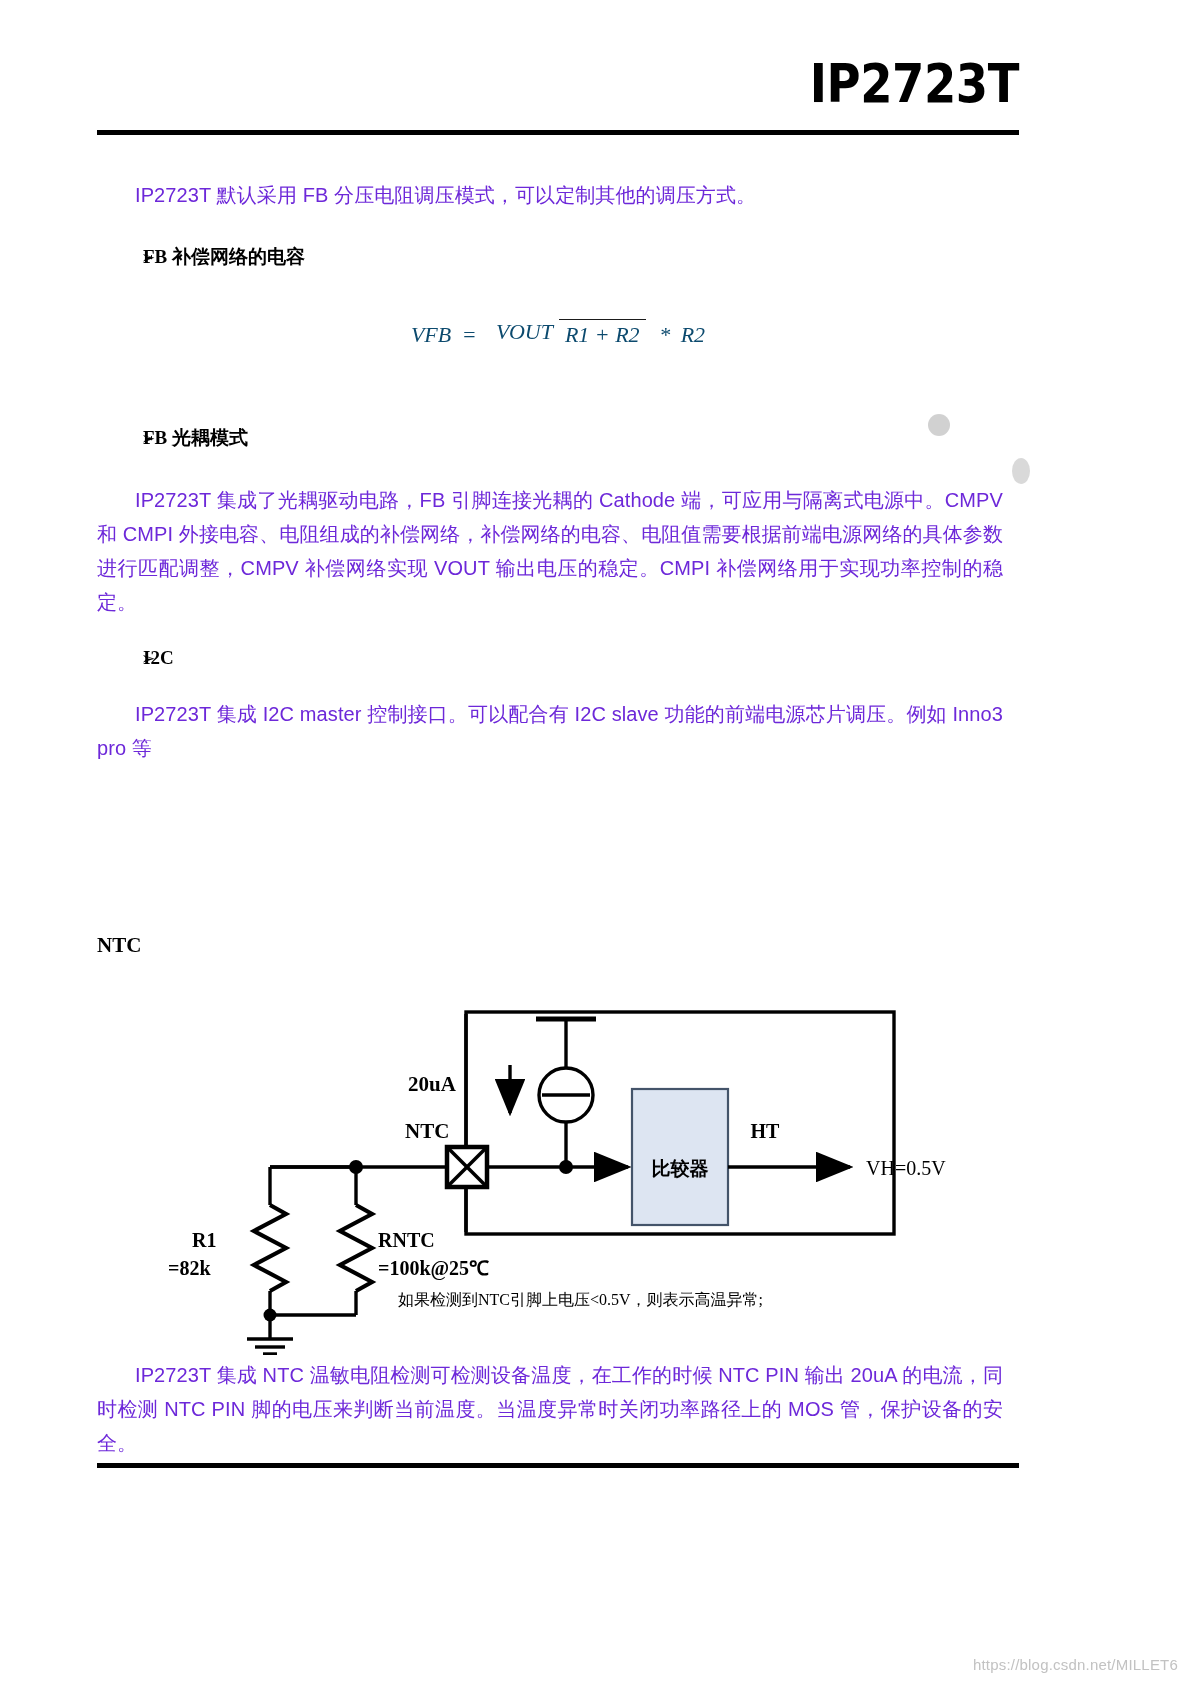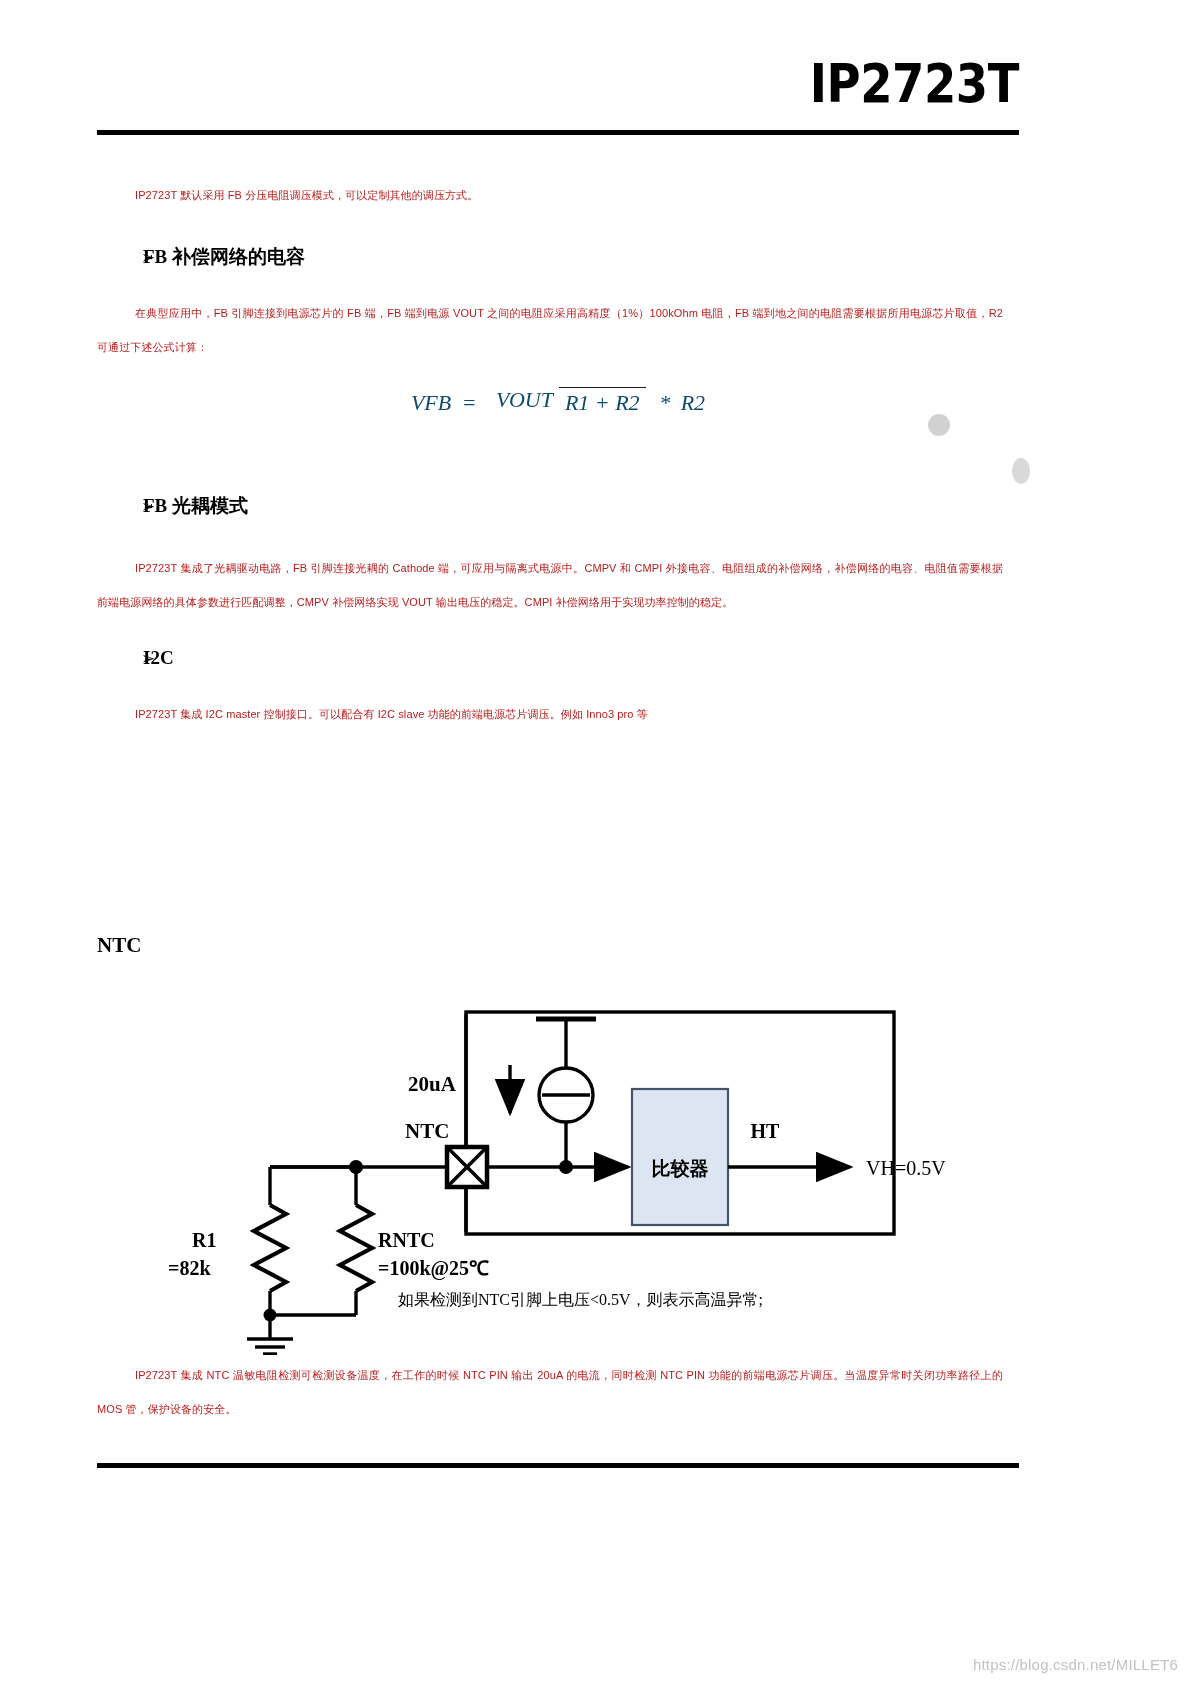--- a/index.html
+++ b/index.html
@@ -61,23 +61,23 @@
   
   .content {
     position: absolute;
     left: 97px;
     top: 178px;
     width: 922px;
   }
   p.body {
     margin: 0 16px 0 0;
     font-family: "Liberation Sans", sans-serif;
-    font-size: 11px;
+    font-size: 20px;
     line-height: 34px;
-    color: #b91c1c;
+    color: #6d28d9;
     text-align: justify;
     text-justify: inter-ideograph;
     letter-spacing: 0.1px;
   }
   p.indent { text-indent: 38px; }
 
   h3.section {
     margin: 0;
     font-family: "Liberation Serif", serif;
     font-weight: 700;
@@ -192,21 +192,20 @@
     <div class="spacer-30"></div>
 
     <h3 class="section">
       <span class="bullet">➢</span>
       <span class="sec-label">FB 补偿网络的电容</span>
     </h3>
 
     <div class="spacer-24"></div>
 
 
-    <p class="body indent">在典型应用中，FB 引脚连接到电源芯片的 FB 端，FB 端到电源 VOUT 之间的电阻应采用高精度（1%）100kOhm 电阻，FB 端到地之间的电阻需要根据所用电源芯片取值，R2 可通过下述公式计算：</p>
 
     <div class="spacer-24"></div>
 
     <div class="formula-wrap">
       <span class="eq-lhs">VFB</span>
       <span class="eq-op">=</span>
       <span class="frac">
         <span class="num">VOUT</span>
         <span class="den">R1 + R2</span>
       </span>
@@ -324,21 +323,21 @@
         <line x1="97" y1="344" x2="143" y2="344" stroke="#000" stroke-width="3.4"></line>
         <line x1="105" y1="352" x2="135" y2="352" stroke="#000" stroke-width="3.4"></line>
         <line x1="113" y1="359" x2="127" y2="359" stroke="#000" stroke-width="3.4"></line>
       </g>
 
       <text x="248" y="310" font-family="Liberation Serif, serif" font-size="16" fill="#000">如果检测到NTC引脚上电压&lt;0.5V，则表示高温异常;</text>
     </svg>
   </div>
 
   <div style="position:absolute; left:97px; top:1358px; width:922px;">
-    <p class="body indent">IP2723T 集成 NTC 温敏电阻检测可检测设备温度，在工作的时候 NTC PIN  输出 20uA 的电流，同时检测 NTC PIN 功能的前端电源芯片调压。当温度异常时关闭功率路径上的 MOS 管，保护设备的安全。</p>
+    <p class="body indent">IP2723T 集成 NTC 温敏电阻检测可检测设备温度，在工作的时候 NTC PIN  输出 20uA 的电流，同时检测 NTC PIN 脚的电压来判断当前温度。当温度异常时关闭功率路径上的 MOS 管，保护设备的安全。</p>
   </div>
 
   <div class="footer-rule"></div>
 
   <div class="watermark-dot"></div>
   <div class="watermark-dot2"></div>
 
   <div class="blog-watermark">https://blog.csdn.net/MILLET6</div>
 
 </div>

